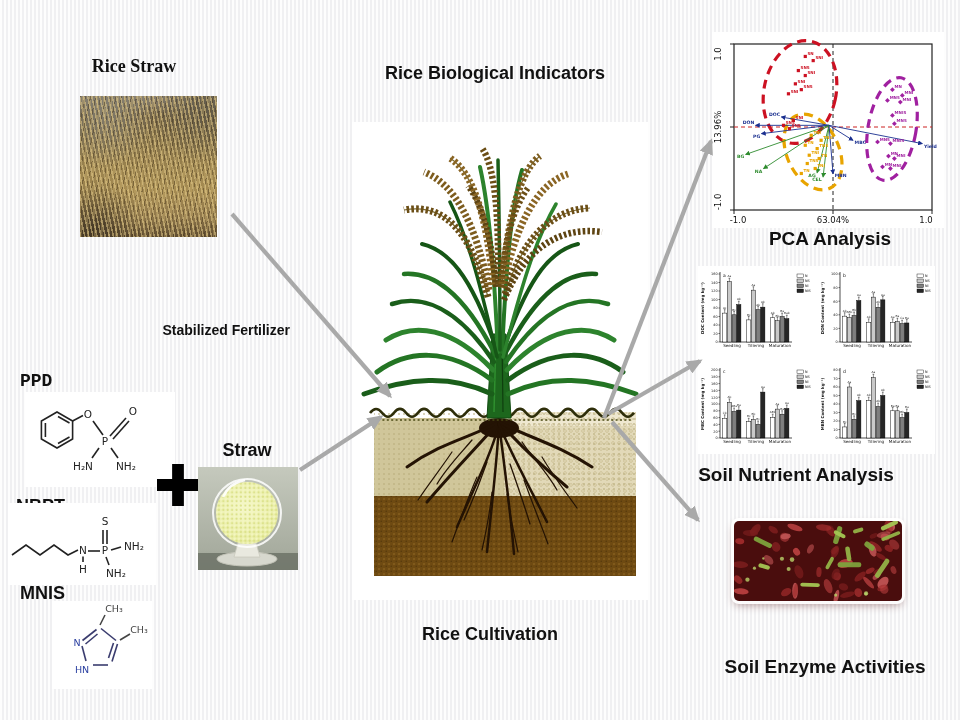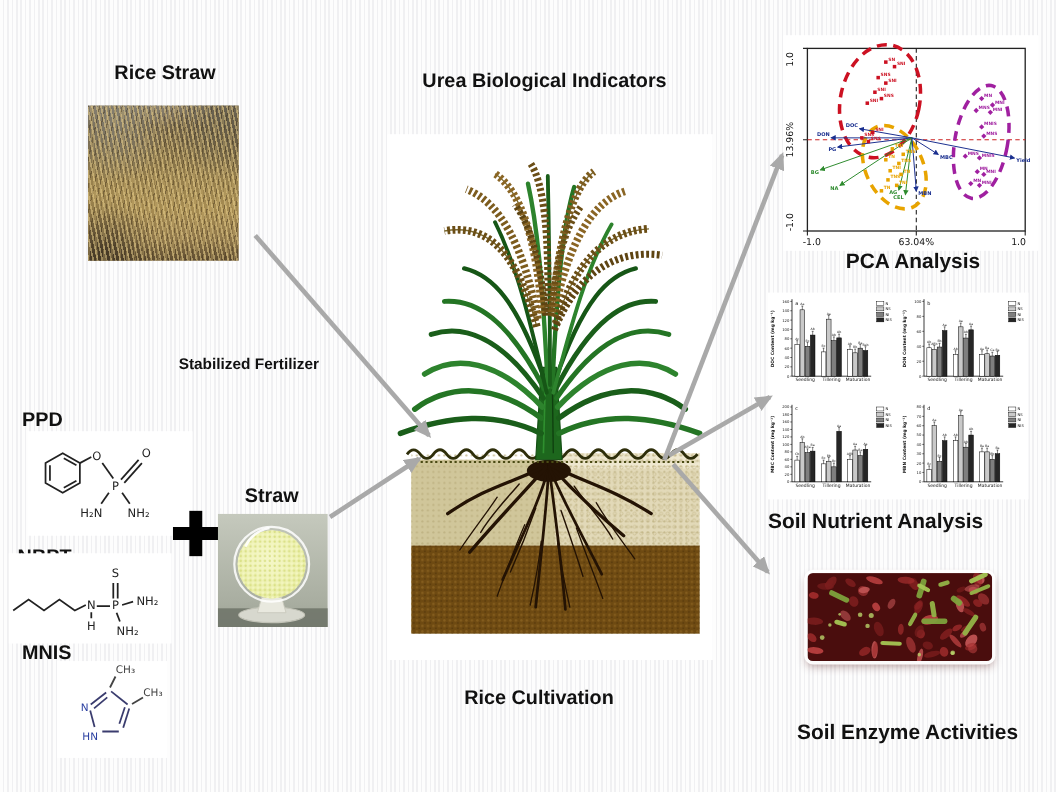--- a/index.html
+++ b/index.html
@@ -31,26 +31,26 @@
     box-shadow:0 0 0 3px rgba(255,255,255,.95),0 4px 9px rgba(90,30,30,.45);overflow:hidden;}
   #nutri-grid{position:absolute;left:698px;top:266px;width:237px;height:188px;background:#fff;
     display:grid;grid-template-columns:117px 117px;grid-template-rows:92px 92px;gap:4px 3px;}
   .overlay{position:absolute;left:0;top:0;pointer-events:none;}
 </style>
 </head>
 <body>
 
 <div id="slide">
 
-  <div class="lbl ctr" style="left:60px;top:56px;width:180px;">Rice Straw</div>
+  <div class="lbl ctr" style="left:44px;top:56px;width:180px;font-family:Liberation Serif, serif;">Rice Straw</div>
   <div id="straw"></div>
 
   <div class="lbl ctr" style="left:40px;top:322px;width:250px;font-size:14px;text-align:right;">Stabilized Fertilizer</div>
 
-  <div class="lbl" style="left:20px;top:371px;">PPD</div>
+  <div class="lbl" style="left:20px;top:371px;font-family:Liberation Mono, monospace;">PPD</div>
   <div class="chembox" style="left:25px;top:392px;">
     <svg width="150" height="95" viewBox="0 0 150 95">
       <g stroke="#222" stroke-width="1.6" fill="none">
         <path d="M32,20 L47.6,29 L47.6,47 L32,56 L16.4,47 L16.4,29 Z"></path>
         <line x1="33" y1="24.5" x2="44.5" y2="31"></line>
         <line x1="44.5" y1="45" x2="33" y2="51.5"></line>
         <line x1="20.4" y1="45" x2="20.4" y2="31"></line>
         <line x1="47.6" y1="29" x2="58" y2="23.5"></line>
         <line x1="68" y1="29" x2="78" y2="43"></line>
         <line x1="85" y1="44" x2="101" y2="26"></line>
@@ -139,21 +139,21 @@
       <rect x="0" y="86" width="100" height="17" fill="#70766a" opacity="0.9"></rect>
       <ellipse cx="49" cy="92" rx="30" ry="7" fill="#e9e9df" opacity="0.85" stroke="#cfcfc3"></ellipse>
       <path d="M40,76 L58,76 L62,90 L36,90 Z" fill="#e9e9df" stroke="#c9c9bd" stroke-width="0.8"></path>
       <circle cx="49" cy="46" r="31" fill="url(#ureadome)"></circle>
       <circle cx="49" cy="46" r="31" fill="url(#gran)"></circle>
       <circle cx="49" cy="46" r="34" fill="none" stroke="#ffffff" stroke-opacity="0.85" stroke-width="2"></circle>
       <path d="M25,30 A30,30 0 0 1 47,13" fill="none" stroke="#ffffff" stroke-opacity="0.9" stroke-width="2.5"></path>
     </svg>
   </div>
 
-  <div class="lbl ctr" style="left:330px;top:63px;width:330px;">Urea Biological Indicators</div>
+  <div class="lbl ctr" style="left:330px;top:63px;width:330px;">Rice Biological Indicators</div>
 
   <div class="whitebox" style="position:absolute;left:352px;top:122px;">
     <svg width="296" height="478" viewBox="0 0 296 478">
       <defs>
         <pattern id="psand" width="5" height="5" patternUnits="userSpaceOnUse">
           <circle cx="2" cy="2" r="1" fill="#b9ad7c" opacity="0.7"></circle>
         </pattern>
         <pattern id="psand2" width="6" height="6" patternUnits="userSpaceOnUse">
           <circle cx="3" cy="3" r="1.4" fill="none" stroke="#c3b786" stroke-width="0.6"></circle>
         </pattern>

